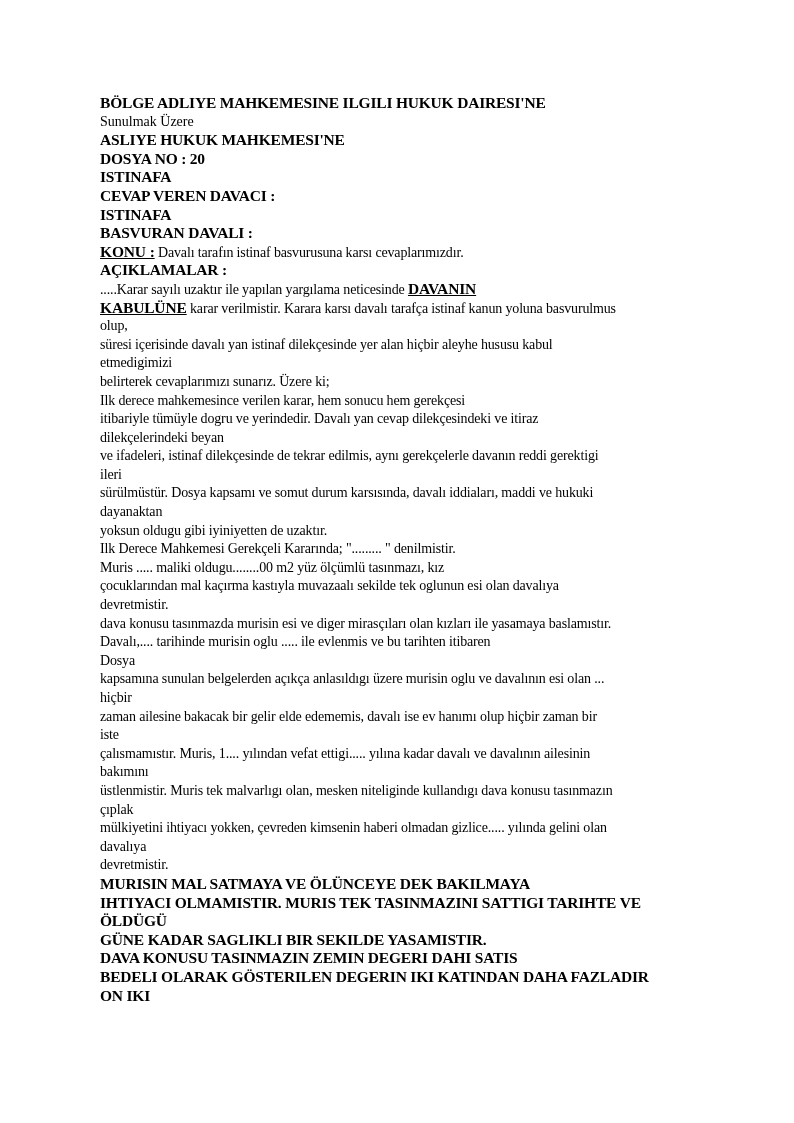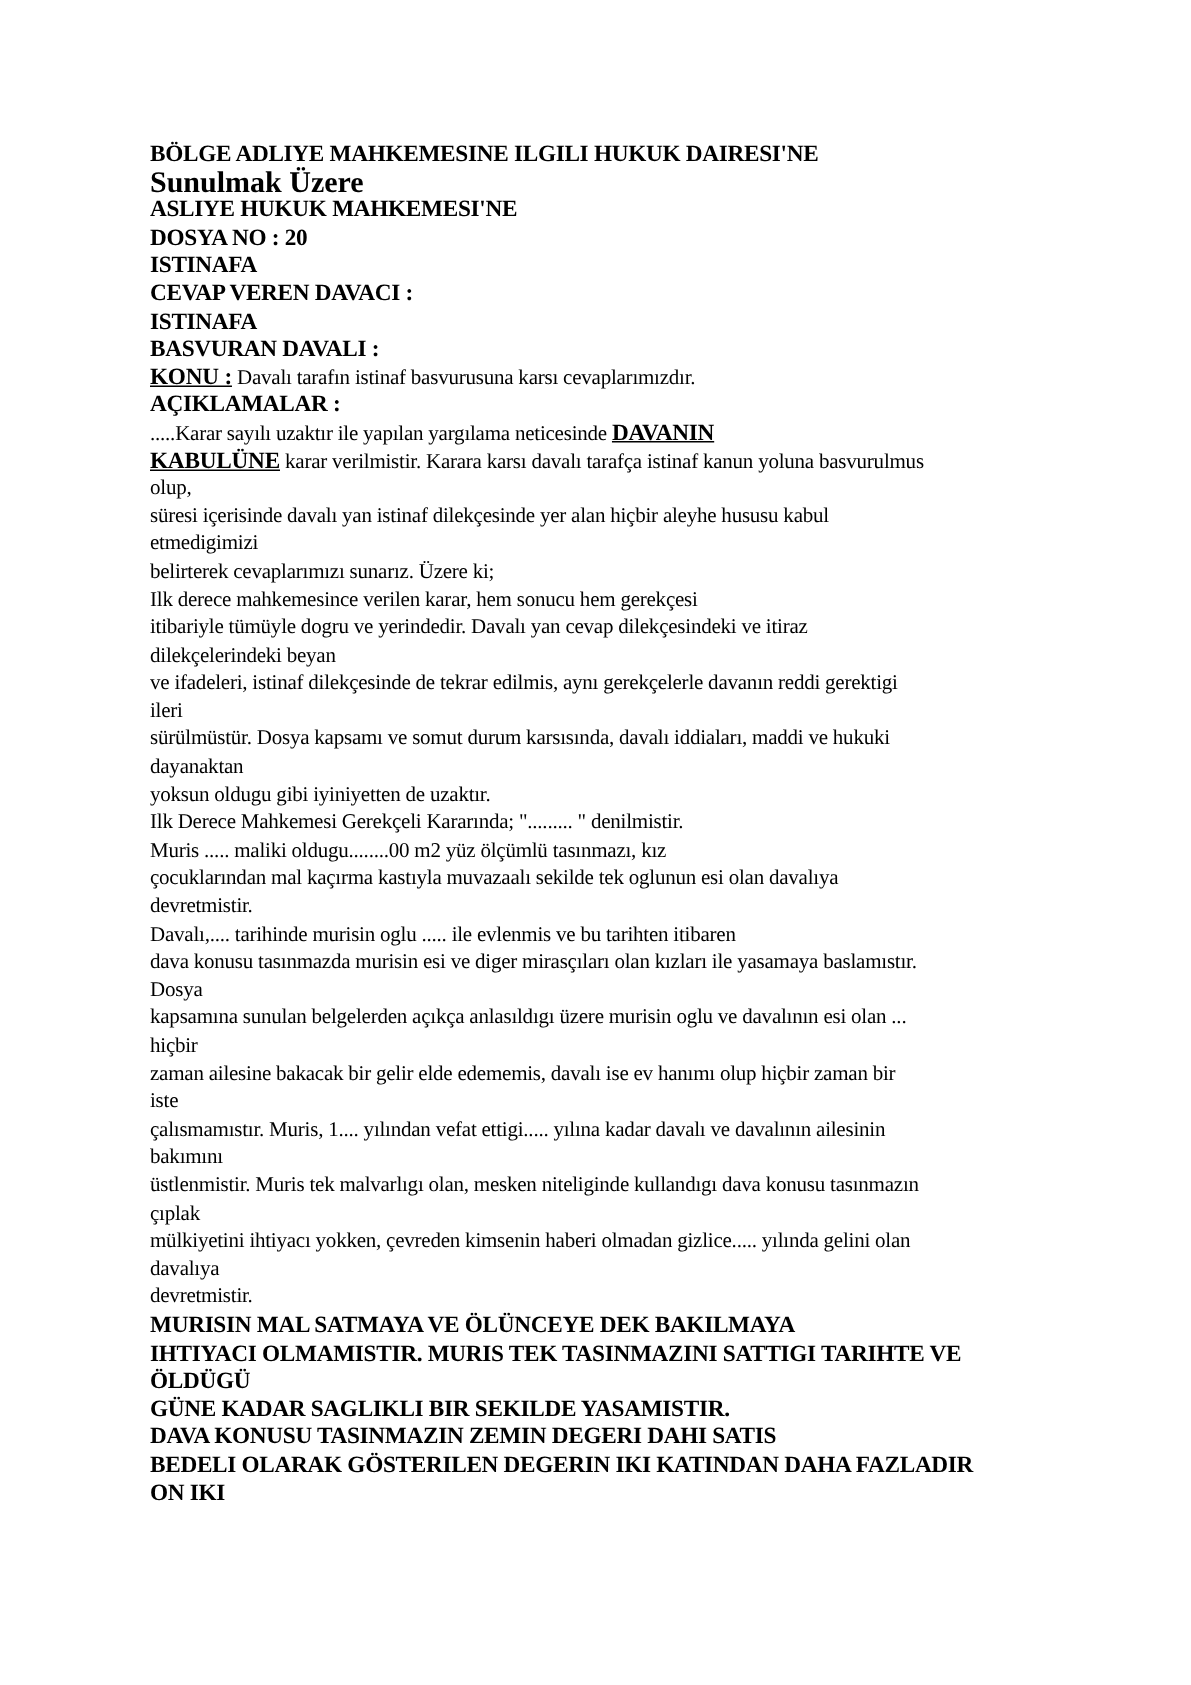--- a/index.html
+++ b/index.html
@@ -26,22 +26,22 @@
       white-space: nowrap;
       height: 18.6px;
       line-height: 18.6px;
     }
     .h {
       font-weight: bold;
       font-size: 15.5px;
       letter-spacing: -0.2px;
     }
     .h-small {
-      font-weight: bold;
-      font-size: 20px;
+      font-weight: normal;
+      font-size: 14px;
     }
     .t {
       font-size: 14px;
       letter-spacing: -0.15px;
     }
     .b { font-weight: bold; font-size: 15.5px; text-decoration: underline; }
   </style>
 </head>
 <body>
 
@@ -69,22 +69,22 @@
   <span class="line t">dilekçelerindeki beyan</span>
   <span class="line t">ve ifadeleri, istinaf dilekçesinde de tekrar edilmis, aynı gerekçelerle davanın reddi gerektigi</span>
   <span class="line t">ileri</span>
   <span class="line t">sürülmüstür. Dosya kapsamı ve somut durum karsısında, davalı iddiaları, maddi ve hukuki</span>
   <span class="line t">dayanaktan</span>
   <span class="line t">yoksun oldugu gibi iyiniyetten de uzaktır.</span>
   <span class="line t">Ilk Derece Mahkemesi Gerekçeli Kararında; "......... " denilmistir.</span>
   <span class="line t">Muris ..... maliki oldugu........00 m2 yüz ölçümlü tasınmazı, kız</span>
   <span class="line t">çocuklarından mal kaçırma kastıyla muvazaalı sekilde tek oglunun esi olan davalıya</span>
   <span class="line t">devretmistir.</span>
+  <span class="line t">dava konusu tasınmazda murisin esi ve diger mirasçıları olan kızları ile yasamaya baslamıstır.</span>
   <span class="line t">Davalı,.... tarihinde murisin oglu ..... ile evlenmis ve bu tarihten itibaren</span>
-  <span class="line t">dava konusu tasınmazda murisin esi ve diger mirasçıları olan kızları ile yasamaya baslamıstır.</span>
   <span class="line t">Dosya</span>
   <span class="line t">kapsamına sunulan belgelerden açıkça anlasıldıgı üzere murisin oglu ve davalının esi olan ...</span>
   <span class="line t">hiçbir</span>
   <span class="line t">zaman ailesine bakacak bir gelir elde edememis, davalı ise ev hanımı olup hiçbir zaman bir</span>
   <span class="line t">iste</span>
   <span class="line t">çalısmamıstır. Muris, 1.... yılından vefat ettigi..... yılına kadar davalı ve davalının ailesinin</span>
   <span class="line t">bakımını</span>
   <span class="line t">üstlenmistir. Muris tek malvarlıgı olan, mesken niteliginde kullandıgı dava konusu tasınmazın</span>
   <span class="line t">çıplak</span>
   <span class="line t">mülkiyetini ihtiyacı yokken, çevreden kimsenin haberi olmadan gizlice..... yılında gelini olan</span>

